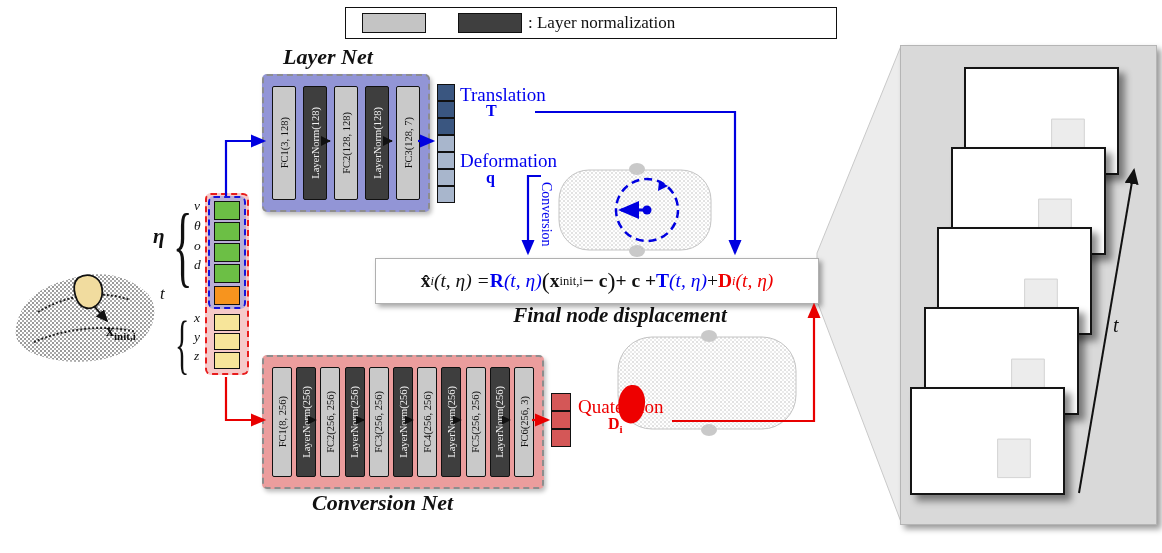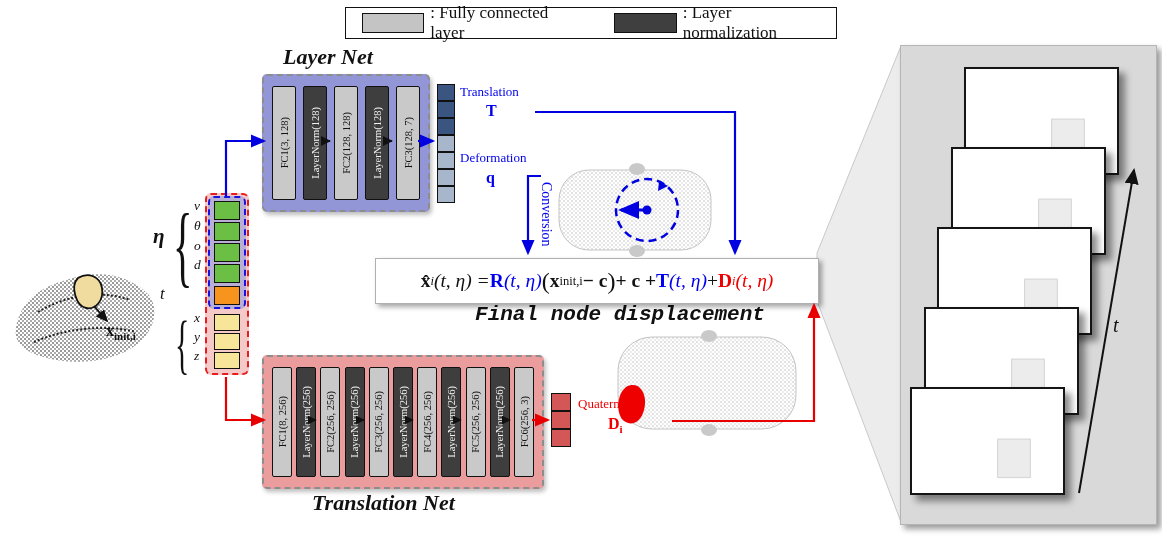--- a/index.html
+++ b/index.html
@@ -24,33 +24,33 @@
   .fc{background:#c9c9c9;color:#111;}
   .ln{background:#3e3e3e;color:#f2f2f2;}
   #rigidNet .bar{width:24px;height:114px;}
   #deformNet .bar{width:20px;height:110px;}
   .net-title{font-size:22px;font-weight:bold;font-style:italic;}
   
   .cbox{position:absolute;border:1.6px solid #111;box-sizing:border-box;}
   
   .blue{color:#0000ee;}
   .red{color:#ee0000;}
-  .lab{font-size:13px;}
+  .lab{font-size:19px;}
   .sym{font-weight:bold;font-size:16px;}
   .sub{font-size:11px;vertical-align:-4px;}
   
   #eqBox{left:375px;top:258px;width:442px;height:44px;background:#fff;border:1px solid #b0b0b0;
          box-shadow:3px 3px 5px rgba(0,0,0,.35);display:flex;align-items:center;justify-content:center;
          font-size:19.5px;white-space:nowrap;z-index:4;}
   #eqBox .it{font-style:italic;}
   #eqBox .bd{font-weight:bold;}
   #eqBox .esub{font-size:12.5px;vertical-align:-5px;}
   #eqBox .bigp{font-size:24px;}
   #caption{left:420px;top:303px;width:400px;text-align:center;font-size:21px;
-           font-weight:bold;font-style:italic;font-family:Liberation Mono, monospace;}
+           font-weight:bold;font-style:italic;}
   
   #panel{left:900px;top:45px;width:255px;height:478px;background:#d9d9d9;border:1px solid #b5b5b5;
          box-shadow:4px 4px 6px rgba(0,0,0,.4);z-index:1;}
   .frame{position:absolute;width:155px;height:108px;background:#fff;border:2.5px solid #151515;
          box-shadow:6px 6px 7px rgba(0,0,0,.45);box-sizing:border-box;}
   .frame svg{width:100%;height:100%;}
   #tLabel{font-size:20px;font-style:italic;}
   
   .brace{font-family:"Liberation Serif",serif;color:#111;transform-origin:left top;}
   .overlay{pointer-events:none;z-index:5;}
@@ -167,21 +167,20 @@
         <path d="M0,0 L8,3.5 L0,7 Z" fill="#111"></path>
           </marker>
         </defs>
       <line x1="178" y1="447" x2="233" y2="124" stroke="#111" stroke-width="2" marker-end="url(#mKp)"></line>
     </svg>
     <div class="abs" id="tLabel" style="left:212px;top:268px">t</div>
   </div>
 
   <div id="legend" class="abs">
     <span class="swatch sw-fc"></span>
-    <span>: Fully connected layer</span>
     <span class="swatch sw-ln"></span>
     <span>: Layer normalization</span>
   </div>
 
   <svg class="abs" style="left:8px;top:250px" width="155" height="132" viewBox="0 0 155 132">
     <path d="M8,78 C12,52 30,38 58,30 C92,18 122,26 140,44 C150,56 148,74 136,88 C118,108 80,116 48,110 C22,105 5,96 8,78 Z" fill="url(#pcBlack)"></path>
     <path d="M30,62 C60,44 95,40 122,50" stroke="#222" stroke-width="2" stroke-dasharray="2 2" fill="none"></path>
     <path d="M26,92 C58,78 98,74 128,82" stroke="#222" stroke-width="2" stroke-dasharray="2 2" fill="none"></path>
     <path d="M70,28 C80,22 92,26 94,38 C96,50 88,60 78,58 C68,56 62,36 70,28 Z" fill="#f1dc9f" stroke="#111" stroke-width="1.8"></path>
     <defs>
@@ -322,21 +321,21 @@
     <div class="bar fc" style="left:201.6px">
         <span>FC5(256, 256)</span>
       </div>
     <div class="bar ln" style="left:225.8px">
         <span>LayerNorm(256)</span>
       </div>
     <div class="bar fc" style="left:250px">
         <span>FC6(256, 3)</span>
       </div>
   </div>
-  <div class="abs net-title" style="left:312px;top:490px">Translation Net</div>
+  <div class="abs net-title" style="left:312px;top:490px">Conversion Net</div>
 
   <div class="cbox" style="left:551px;top:393px;width:20px;height:18px;background:#d45757"></div>
   <div class="cbox" style="left:551px;top:411px;width:20px;height:18px;background:#d45757"></div>
   <div class="cbox" style="left:551px;top:429px;width:20px;height:18px;background:#d45757"></div>
   <div class="abs lab red" style="left:578px;top:396px">Quaternion</div>
   <div class="abs sym red" style="left:608px;top:415px"><span>D</span><span class="sub it">i</span></div>
 
   <svg class="abs overlay" style="left:0;top:0" width="1162" height="553">
     <defs>
       <marker id="mB" markerWidth="8" markerHeight="8" refX="6" refY="3" orient="auto">

